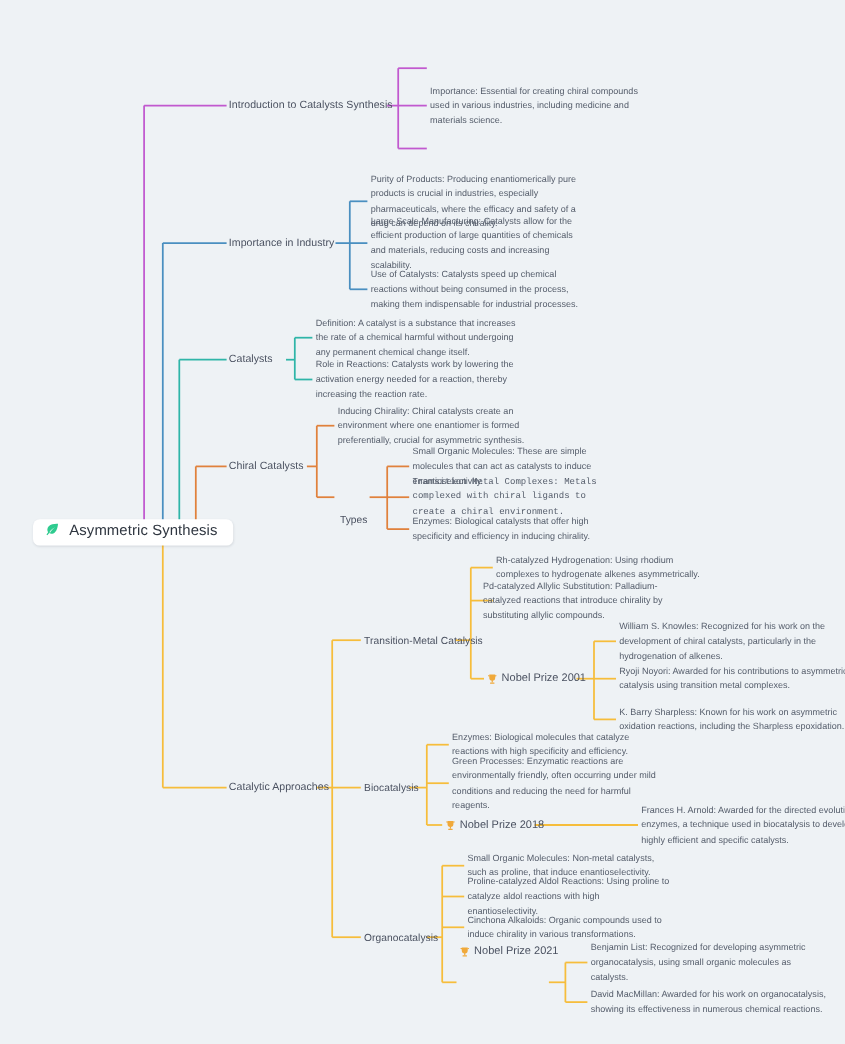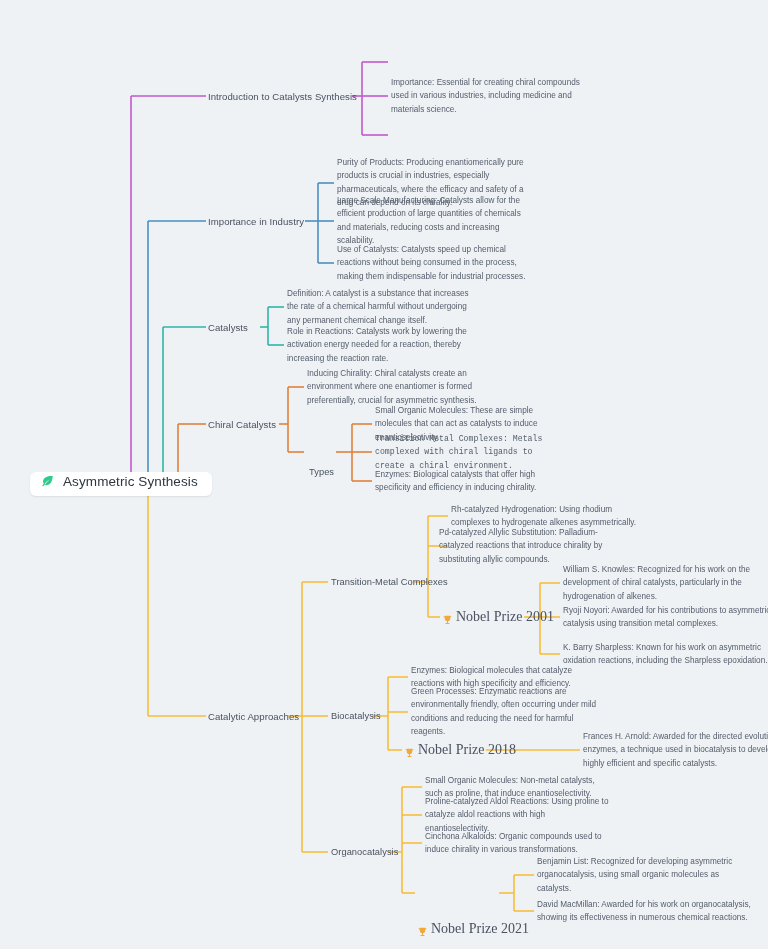--- a/index.html
+++ b/index.html
@@ -36,23 +36,22 @@
     white-space:nowrap;
     letter-spacing:.05px;
     transform:translateY(-50%);
   }
   .blabel.mid{font-size:9.3px;}
 
   
   .nobel{
     position:absolute;
     display:flex;align-items:flex-end;gap:4px;
-    font-size:14px;color:#4a5160;white-space:nowrap;
+    font-size:10px;color:#4a5160;white-space:nowrap;
     transform:translateY(-50%);
-    font-family:Liberation Serif, serif;
   }
   .trophy{width:9px;height:10px;display:block;flex:0 0 auto;}
 
   
   .leaf{
     position:absolute;
     font-size:8.2px;
     line-height:1.62;
     color:#555d6b;
     transform:translateY(-50%);
@@ -179,21 +178,21 @@
 
   <div class="blabel" style="left:208px;top:424px;">Chiral Catalysts</div>
   <div class="leaf w185" style="left:307px;top:387px;">Inducing Chirality: Chiral catalysts create an environment where one enantiomer is formed preferentially, crucial for asymmetric synthesis.</div>
   <div class="blabel mid" style="left:309px;top:472px;">Types</div>
   <div class="leaf w185" style="left:375px;top:424px;">Small Organic Molecules: These are simple molecules that can act as catalysts to induce enantioselectivity.</div>
   <div class="leaf w185" style="left:375px;top:452px;font-family:Liberation Mono, monospace;">Transition Metal Complexes: Metals complexed with chiral ligands to create a chiral environment.</div>
   <div class="leaf w185" style="left:375px;top:481px;">Enzymes: Biological catalysts that offer high specificity and efficiency in inducing chirality.</div>
 
   <div class="blabel" style="left:208px;top:716px;">Catalytic Approaches</div>
 
-  <div class="blabel mid" style="left:331px;top:582px;">Transition-Metal Complexes</div>
+  <div class="blabel mid" style="left:331px;top:582px;">Transition-Metal Catalysis</div>
   <div class="leaf w185" style="left:451px;top:516px;">Rh-catalyzed Hydrogenation: Using rhodium complexes to hydrogenate alkenes asymmetrically.</div>
   <div class="leaf w185" style="left:439px;top:546px;">Pd-catalyzed Allylic Substitution: Palladium-catalyzed reactions that introduce chirality by substituting allylic compounds.</div>
   <div class="nobel" style="left:443px;top:617px;">
     <span>
       <svg class="trophy" viewBox="0 0 10 11" aria-hidden="true">
         <path d="M2 .8h6v3.1a3 3 0 0 1-6 0z" fill="#f0a93a"></path>
         <path d="M.6 1.4h1.6v1.3A1.4 1.4 0 0 1 .6 1.4z" fill="#f0a93a"></path>
         <path d="M7.8 1.4h1.6A1.4 1.4 0 0 1 7.8 2.7z" fill="#f0a93a"></path>
         <rect x="4.4" y="6.4" width="1.2" height="2.3" fill="#f0a93a"></rect>
         <rect x="2.8" y="8.7" width="4.4" height="1.3" rx=".3" fill="#f0a93a"></rect>
@@ -219,21 +218,21 @@
       </svg>
     </span>
     <span>Nobel Prize 2018</span>
   </div>
   <div class="leaf w210" style="left:583px;top:750px;">Frances H. Arnold: Awarded for the directed evolution of enzymes, a technique used in biocatalysis to develop highly efficient and specific catalysts.</div>
 
   <div class="blabel mid" style="left:331px;top:852px;">Organocatalysis</div>
   <div class="leaf w185" style="left:425px;top:787px;">Small Organic Molecules: Non-metal catalysts, such as proline, that induce enantioselectivity.</div>
   <div class="leaf w185" style="left:425px;top:815px;">Proline-catalyzed Aldol Reactions: Using proline to catalyze aldol reactions with high enantioselectivity.</div>
   <div class="leaf w185" style="left:425px;top:843px;">Cinchona Alkaloids: Organic compounds used to induce chirality in various transformations.</div>
-  <div class="nobel" style="left:418px;top:929px;">
+  <div class="nobel" style="left:418px;top:865px;">
     <span>
       <svg class="trophy" viewBox="0 0 10 11" aria-hidden="true">
         <path d="M2 .8h6v3.1a3 3 0 0 1-6 0z" fill="#f0a93a"></path>
         <path d="M.6 1.4h1.6v1.3A1.4 1.4 0 0 1 .6 1.4z" fill="#f0a93a"></path>
         <path d="M7.8 1.4h1.6A1.4 1.4 0 0 1 7.8 2.7z" fill="#f0a93a"></path>
         <rect x="4.4" y="6.4" width="1.2" height="2.3" fill="#f0a93a"></rect>
         <rect x="2.8" y="8.7" width="4.4" height="1.3" rx=".3" fill="#f0a93a"></rect>
       </svg>
     </span>
     <span>Nobel Prize 2021</span>

